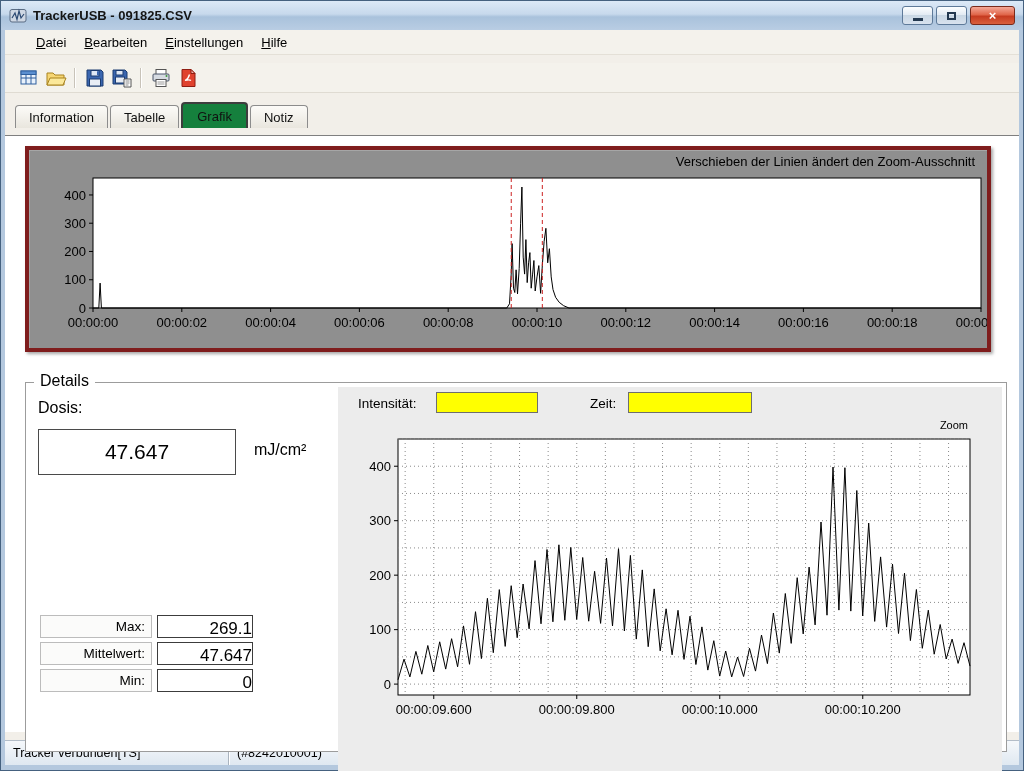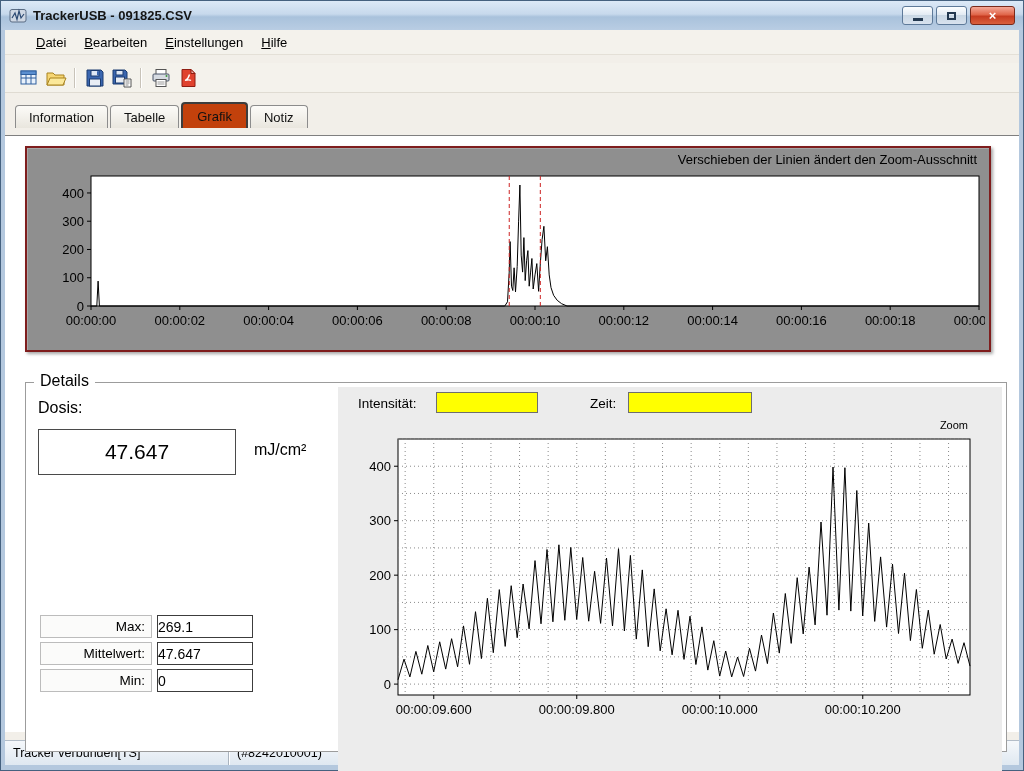--- a/index.html
+++ b/index.html
@@ -57,27 +57,27 @@
     height:27px; background:#f2efe9; display:flex; align-items:flex-end;
     padding-left:10px; position:relative; z-index:2; margin-bottom:-1px;
   }
   .tab {
     padding:4px 13px 3px; font-size:13px; color:#111;
     border:1px solid #8c8c8c; border-bottom:none; border-radius:4px 4px 0 0;
     background:linear-gradient(#fcfbf8, #e9e6de); margin-right:2px; cursor:default;
   }
   .tab.active {
     border:2px solid #3d3d3d; border-bottom:none;
-    background:#c2410c; padding:5px 14px 4px; position:relative; z-index:3;
+    background:#15803d; padding:5px 14px 4px; position:relative; z-index:3;
   }
   
   .content { flex:1; background:#ffffff; border-top:1px solid #7f7f7f; position:relative; min-height:0; }
   .overview-panel {
     position:absolute; left:20px; top:10px; width:966px; height:206px;
-    background:#8f8f8f; border:2px solid #7f1d1d;
+    background:#8f8f8f; border:4px solid #7f1d1d;
     box-shadow:inset 1px 1px 0 #a6a6a6, 2px 2px 3px rgba(0,0,0,0.35);
   }
   .overview-hint { text-align:right; font-size:13px; color:#000; padding:4px 12px 0 0; }
   .overview-svg { position:absolute; left:6px; top:22px; }
   svg text { font-family:"Liberation Sans", sans-serif; fill:#000; }
   
   .details-group {
     position:absolute; left:20px; top:246px; width:982px; height:370px;
     border:1px solid #9c9c9c; background:#fff;padding-left:36px;
   }
@@ -94,21 +94,21 @@
   }
   .dose-unit { position:absolute; left:228px; top:58px; font-size:16px; }
   .stats { position:absolute; left:14px; top:232px; display:flex; flex-direction:column; gap:4px; }
   .stat-row { display:flex; gap:5px; }
   .stat-label {
     width:112px; height:23px; border:1px solid #bcbcbc; background:#fbfbfa;
     font-size:13.5px; text-align:right; padding:3px 6px 0 0;
   }
   .stat-value {
     width:96px; height:23px; border:1px solid #3c3c3c; background:#fff;
-    font-size:14px; text-align:left; padding-top:3px;
+    font-size:17px; text-align:right; padding-top:3px;
   }
   
   .zoom-panel {
     position:absolute; left:312px; top:4px; width:664px; height:449px;
     background:#ececec;
   }
   .int-label  { position:absolute; left:20px;  top:9px; font-size:13.5px; }
   .int-box    { position:absolute; left:98px;  top:5px; width:102px; height:21px;
                 background:#ffff00; border:1px solid #6e6e6e; font-size:13px; padding:0 4px; }
   .zeit-label { position:absolute; left:252px; top:9px; font-size:13.5px; }

